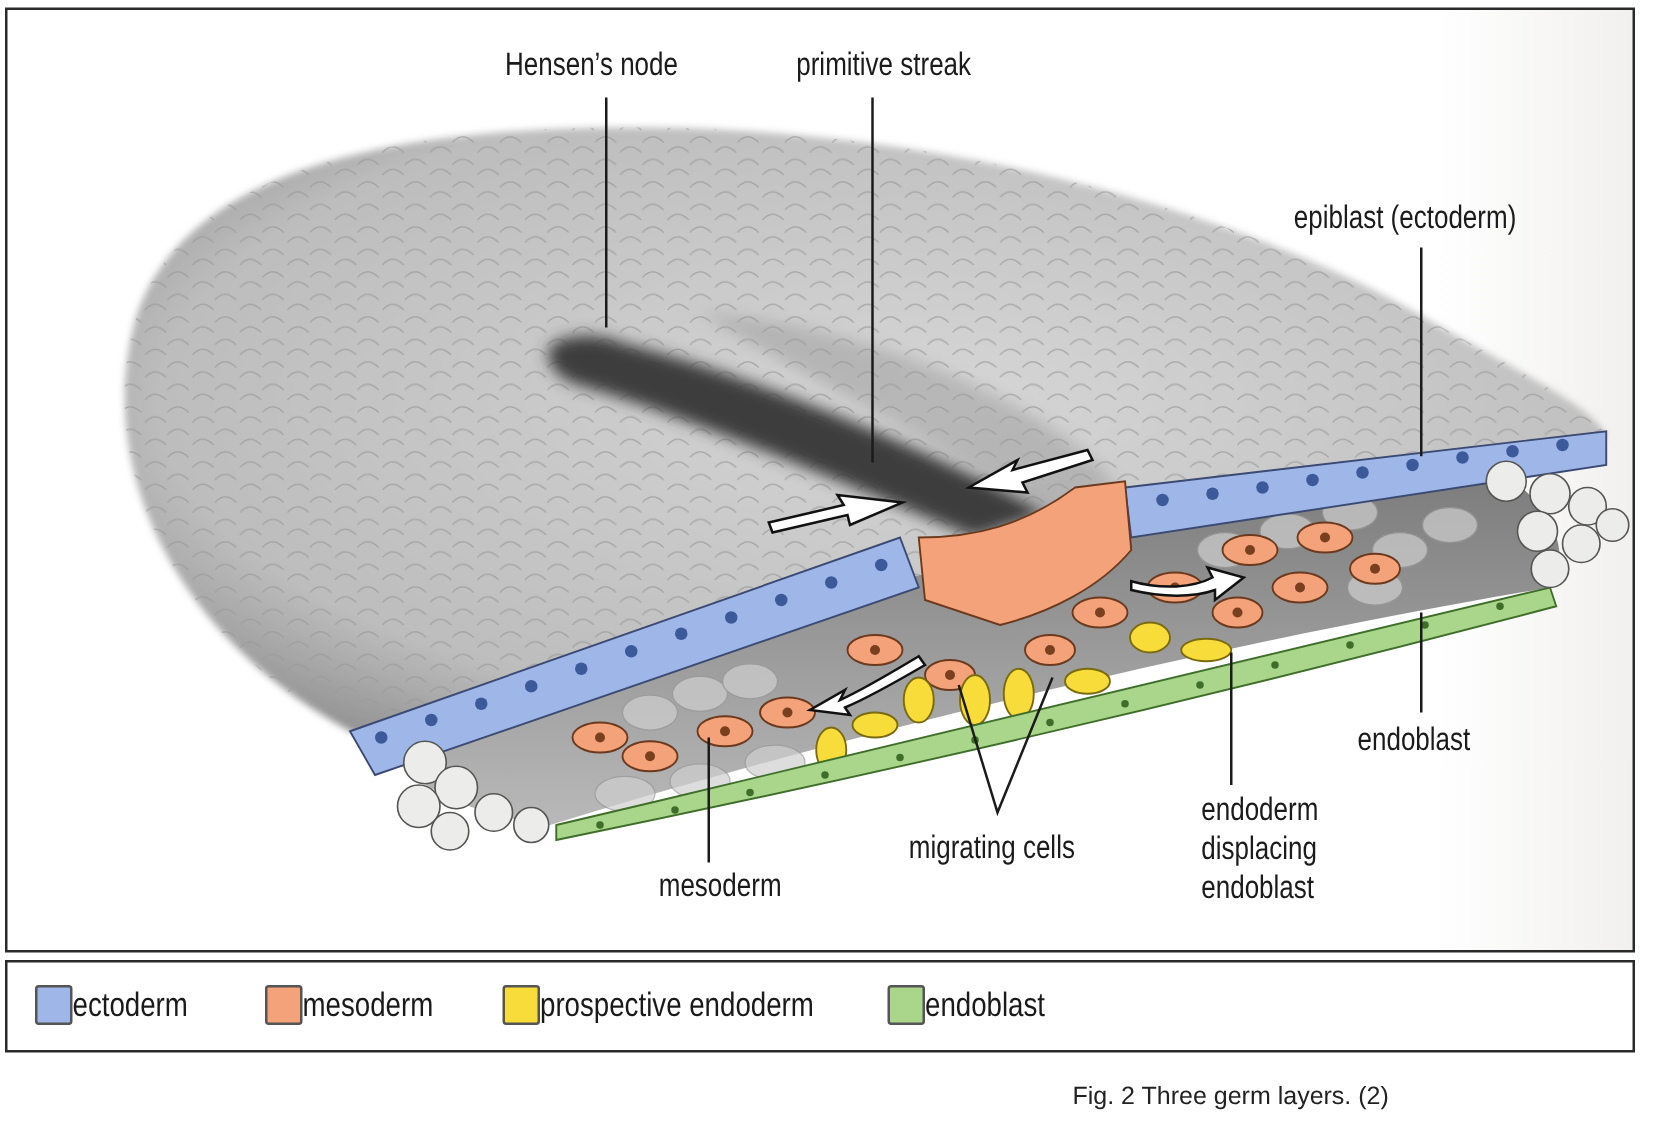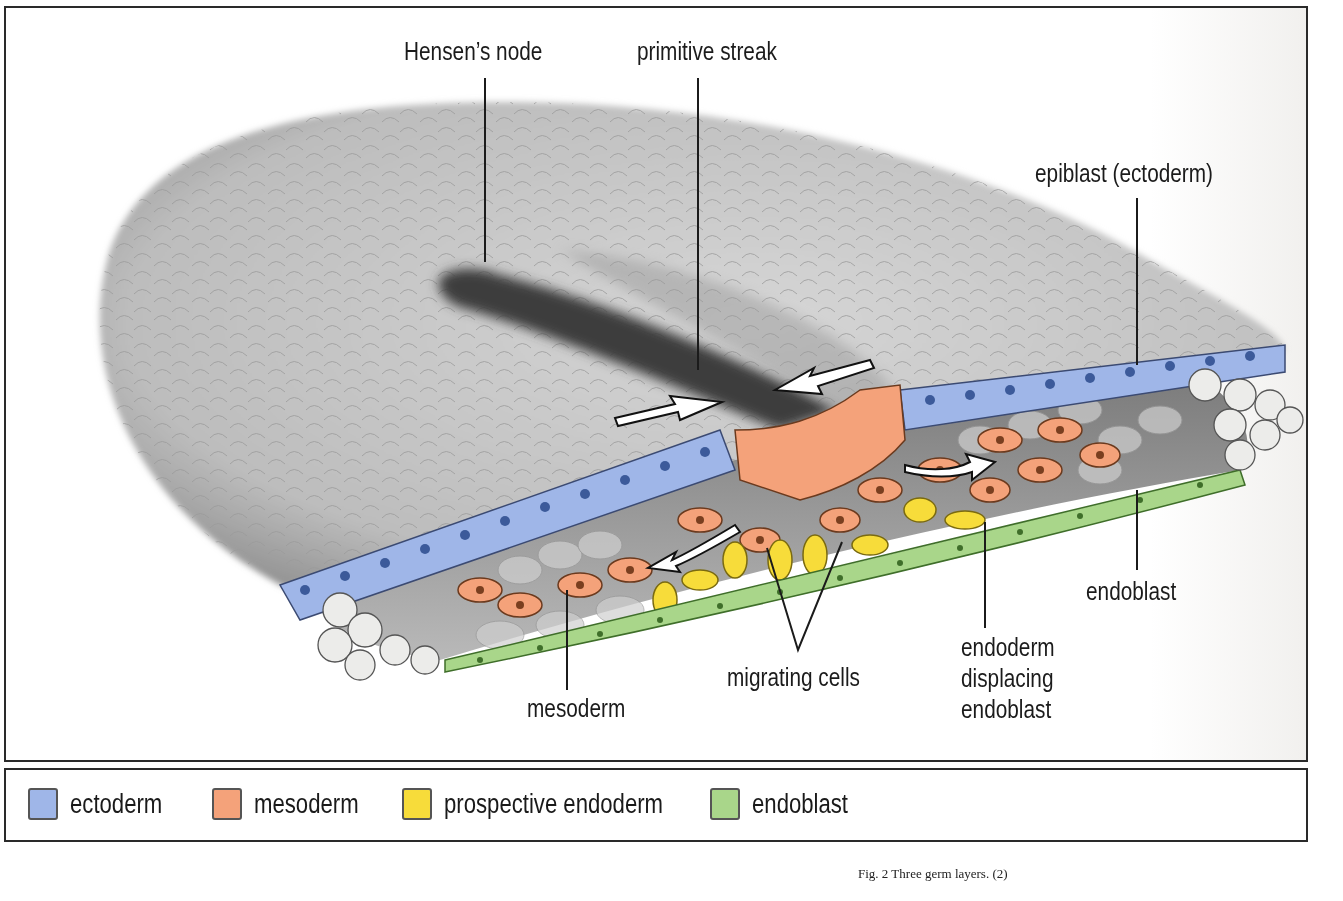--- a/index.html
+++ b/index.html
@@ -2,26 +2,26 @@
 <html><head>
 <meta charset="utf-8">
 <style>
   html, body { margin:0; padding:0; background:#ffffff; }
   body { width:1343px; height:901px; position:relative; overflow:hidden;
          font-family:"Liberation Sans", sans-serif; }
   .frame { position:absolute; left:4px; top:6px; width:1300px; height:752px;
            border:2px solid #2a2a2a; background:linear-gradient(90deg,#ffffff 0%,#ffffff 88%,#f1f0ee 100%); }
   .legend { position:absolute; left:4px; top:768px; width:1300px; height:70px;
             border:2px solid #2a2a2a; background:#fff; }
-  .legend-item { position:absolute; top:18px; display:flex; align-items:center; gap:12px; }
+  .legend-item { position:absolute; top:18px; display:flex; align-items:center; gap:0; }
   .swatch { width:30px; height:32px; border:2px solid #555; border-radius:3px; box-sizing:border-box; }
   .legend-label { font-family:"Liberation Sans Narrow","Liberation Sans", sans-serif; font-size:27px;
                   color:#1a1a1a; transform:scaleX(0.82); transform-origin:left center; white-space:nowrap; }
-  .caption { position:absolute; left:858px; top:866px; font-size:13px; color:#222;
-             font-family:Liberation Serif, serif; }
+  .caption { position:absolute; left:858px; top:866px; font-size:20px; color:#222;
+             font-family:Liberation Sans, sans-serif; }
   svg.diagram { position:absolute; left:0; top:0; }
   .txt { position:absolute; font-size:26px; color:#1b1b1b; white-space:nowrap;
          transform:scaleX(0.8); transform-origin:left top; line-height:31px; }
 </style>
 </head>
 <body>
 
 <div class="frame"></div>
 
 <svg class="diagram" width="1343" height="760" viewBox="0 0 1343 760">

